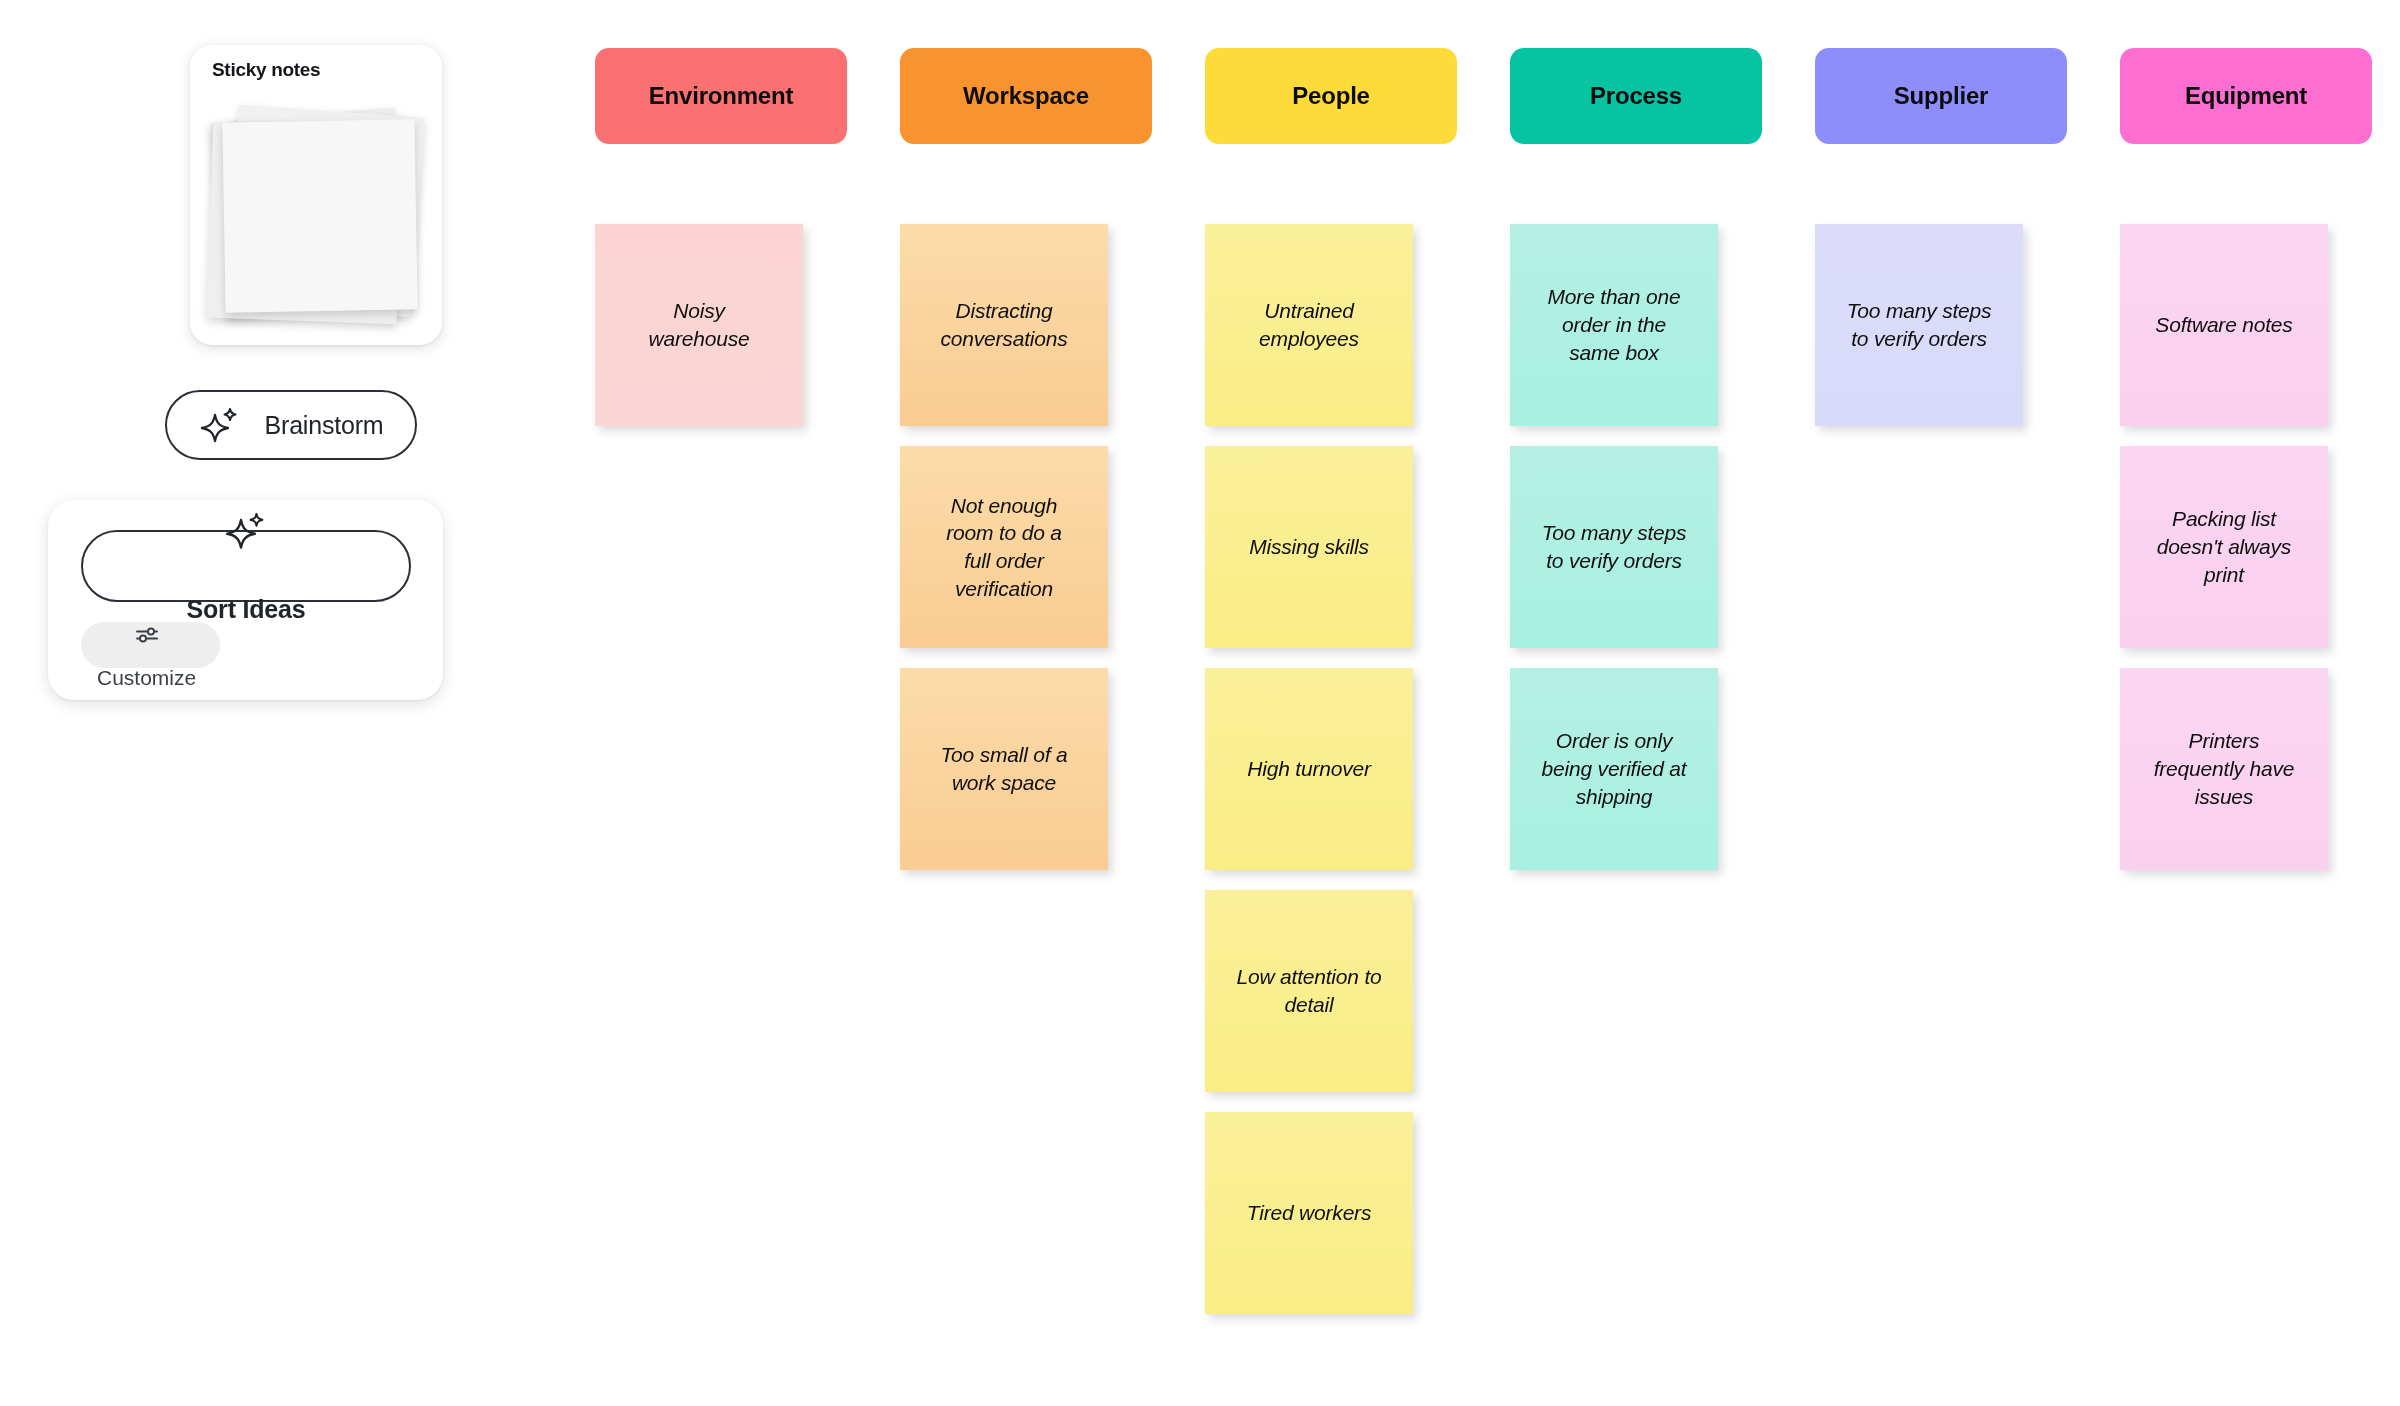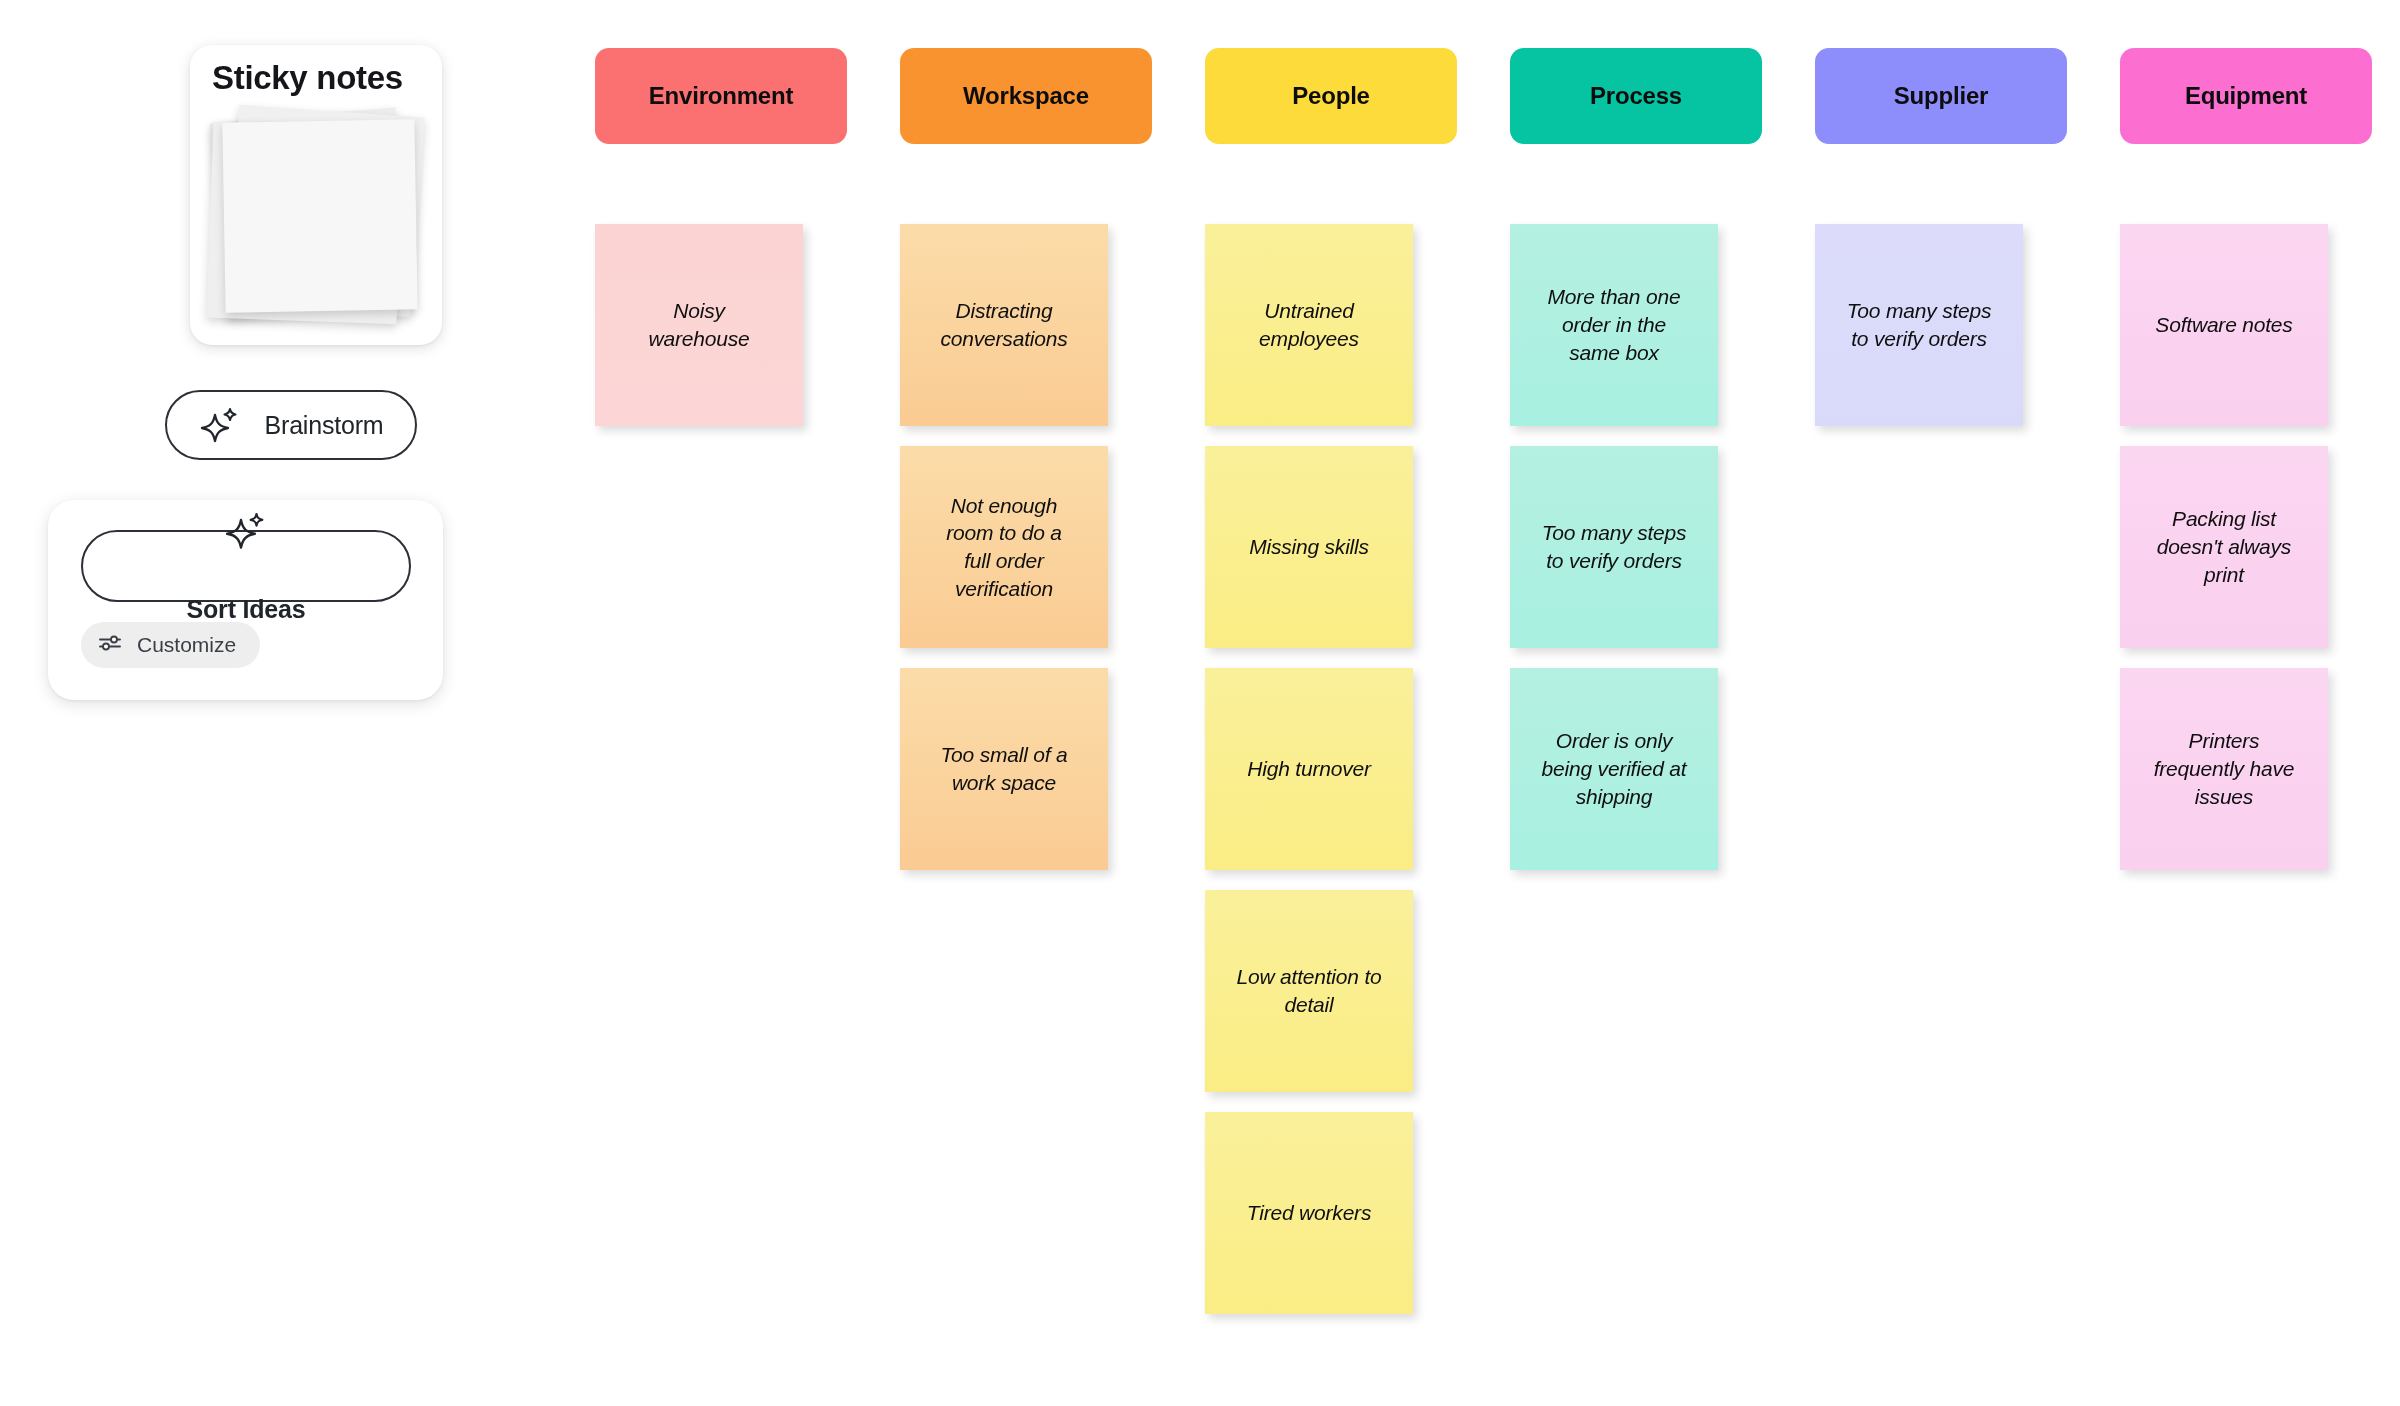--- a/index.html
+++ b/index.html
@@ -33,21 +33,21 @@
     height: 300px;
     background: #ffffff;
     border-radius: 22px;
     box-shadow: 0 3px 14px rgba(0,0,0,0.13), 0 1px 3px rgba(0,0,0,0.06);
     overflow: hidden;
   }
   .sticky-thumb-title {
     position: absolute;
     left: 22px;
     top: 14px;
-    font-size: 33px;
+    font-size: 19px;
     font-weight: bold;
     color: #14161a;
     letter-spacing: -0.3px;
   }
   .paper-stack {
     position: absolute;
     left: 16px;
     top: 62px;
     width: 222px;
     height: 228px;
@@ -139,20 +139,21 @@
     left: 33px;
     top: 122px;
     height: 46px;
     padding: 0 24px 0 16px;
     background: #eeeeef;
     border-radius: 23px;
     display: inline-flex;
     align-items: center;
     gap: 14px;
     cursor: pointer;
+    flex-direction: column;
   }
   .customize-chip .chip-label {
     font-size: 21px;
     color: #3a3f47;
   }
 
   
   #board {
     position: absolute;
     left: 0;

